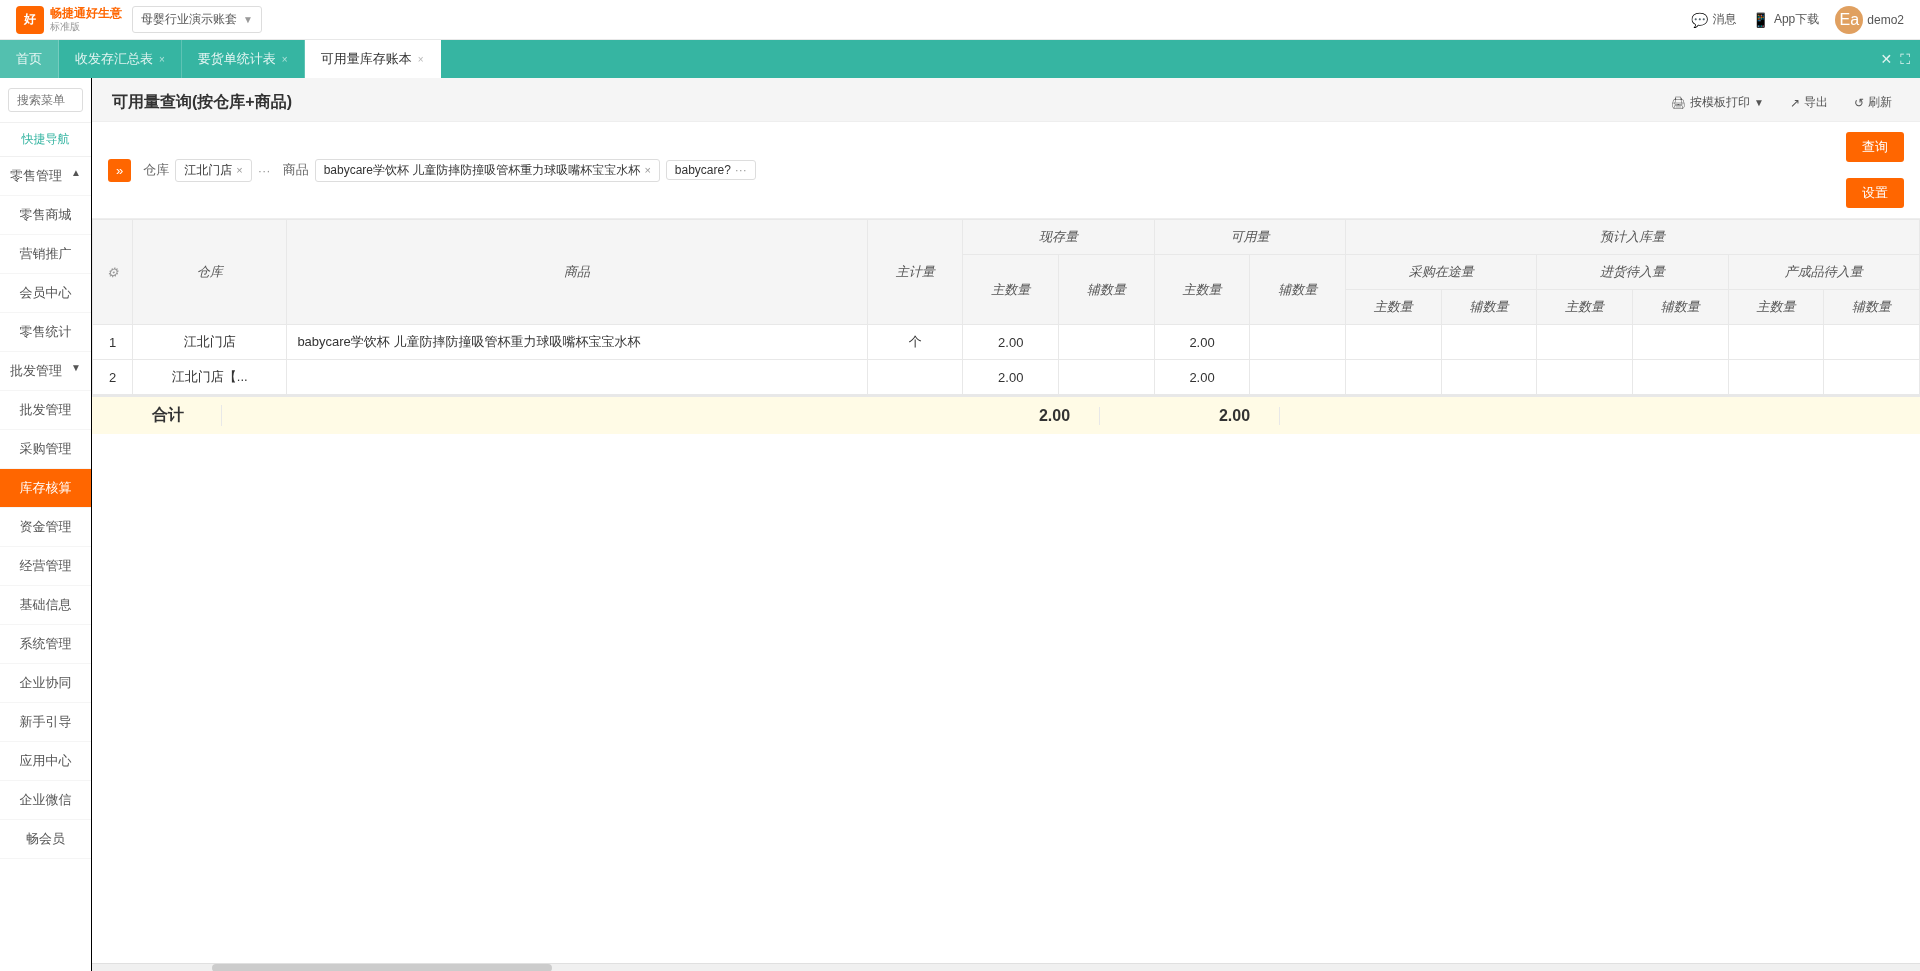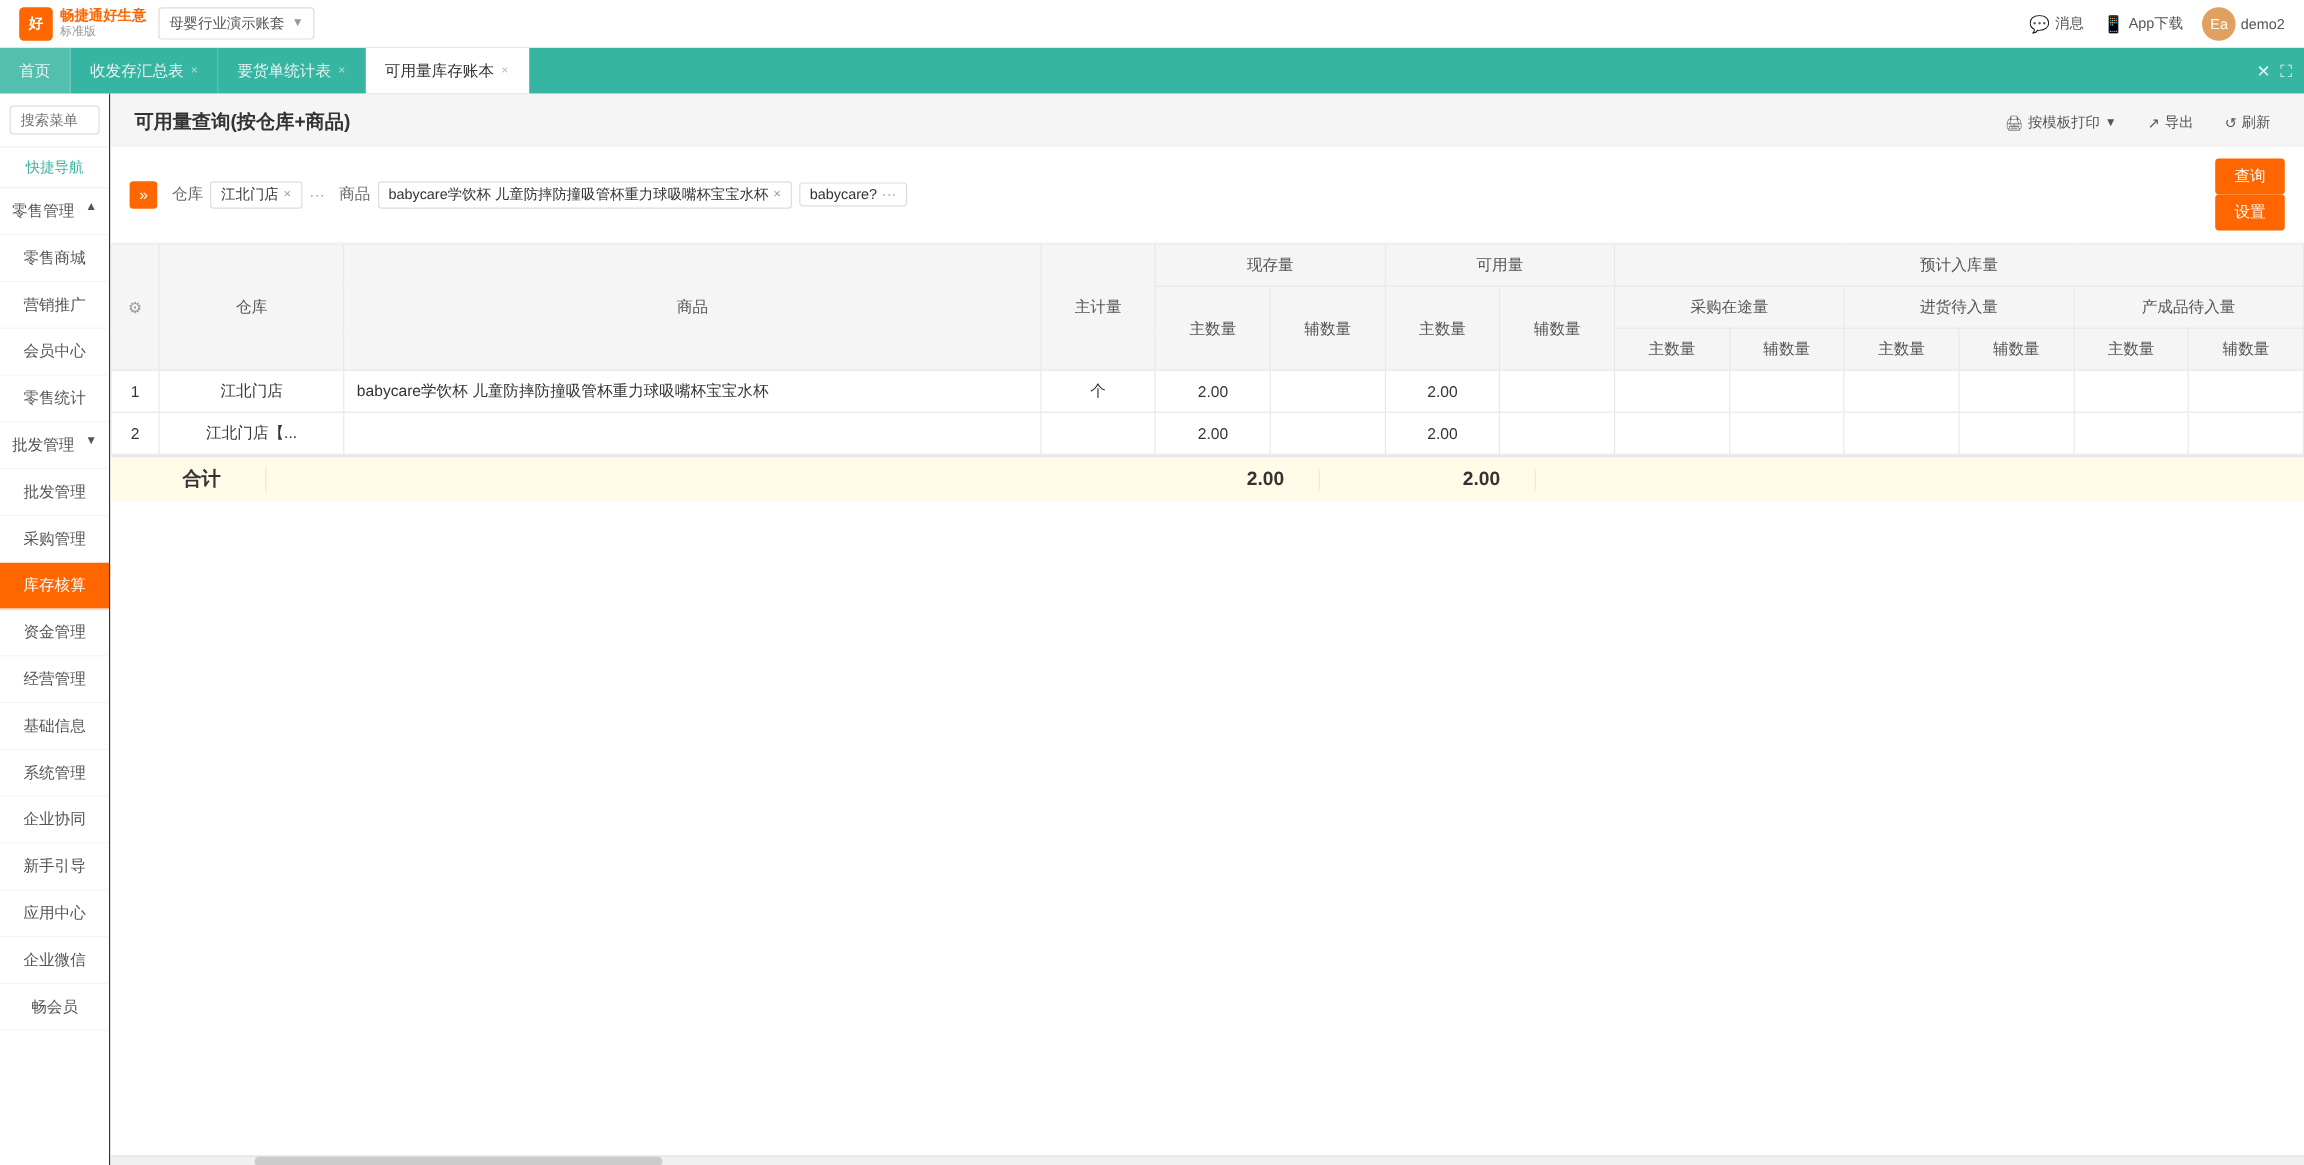--- a/index.html
+++ b/index.html
@@ -66,21 +66,21 @@
     }
     .avatar {
       width: 28px;
       height: 28px;
       border-radius: 50%;
       background: #e0a060;
       display: flex;
       align-items: center;
       justify-content: center;
       color: white;
-      font-size: 12px;
+      font-size: 16px;
     }
 
     
     .nav-tabs {
       background: #36b5a2;
       height: 38px;
       display: flex;
       align-items: stretch;
       flex-shrink: 0;
       padding-left: 0;
@@ -270,20 +270,21 @@
       background: #f5f5f5;
       border: 1px solid #e8e8e8;
       padding: 8px 10px;
       text-align: center;
       font-weight: normal;
       color: #555;
       white-space: nowrap;
     }
     thead tr.header-group th {
       background: #f5f5f5;
+      font-style: italic;
     }
     tbody tr td {
       border: 1px solid #e8e8e8;
       padding: 8px 10px;
       text-align: center;
       color: #333;
     }
     .col-settings { width: 40px; }
     .gear-icon { cursor: pointer; color: #999; }
 
@@ -474,21 +475,21 @@
         <div class="filter-tag">
           <span>babycare学饮杯 儿童防摔防撞吸管杯重力球吸嘴杯宝宝水杯</span>
           <span class="filter-tag-close">×</span>
         </div>
         <div class="filter-tag">
           <span>babycare?</span>
           <span class="filter-more">···</span>
         </div>
       </div>
       <div style="flex:1;"></div>
-      <div style="display:flex;flex-direction:column;gap:0;">
+      <div style="display:flex;flex-direction:column;gap:16px;">
         <button class="btn-query">查询</button>
         <button class="btn-settings">设置</button>
       </div>
     </div>
 
     <div class="table-wrapper">
       <table>
         <thead>
           <tr class="header-group">
             <th rowspan="3" class="col-settings">

